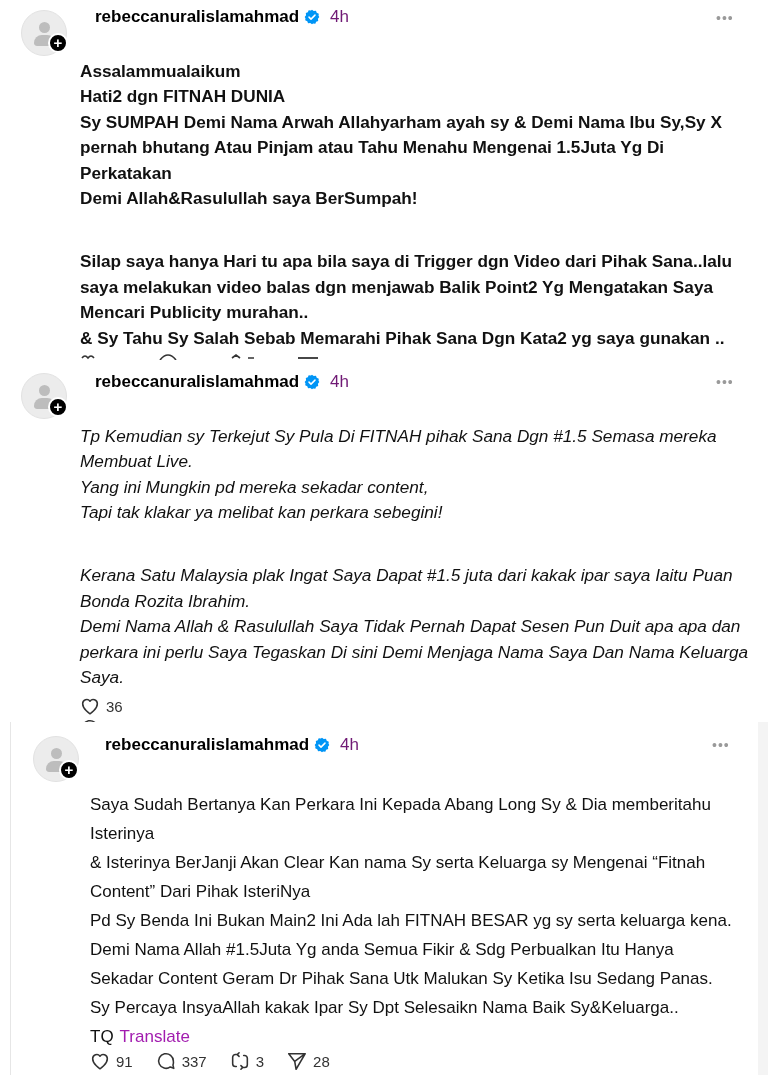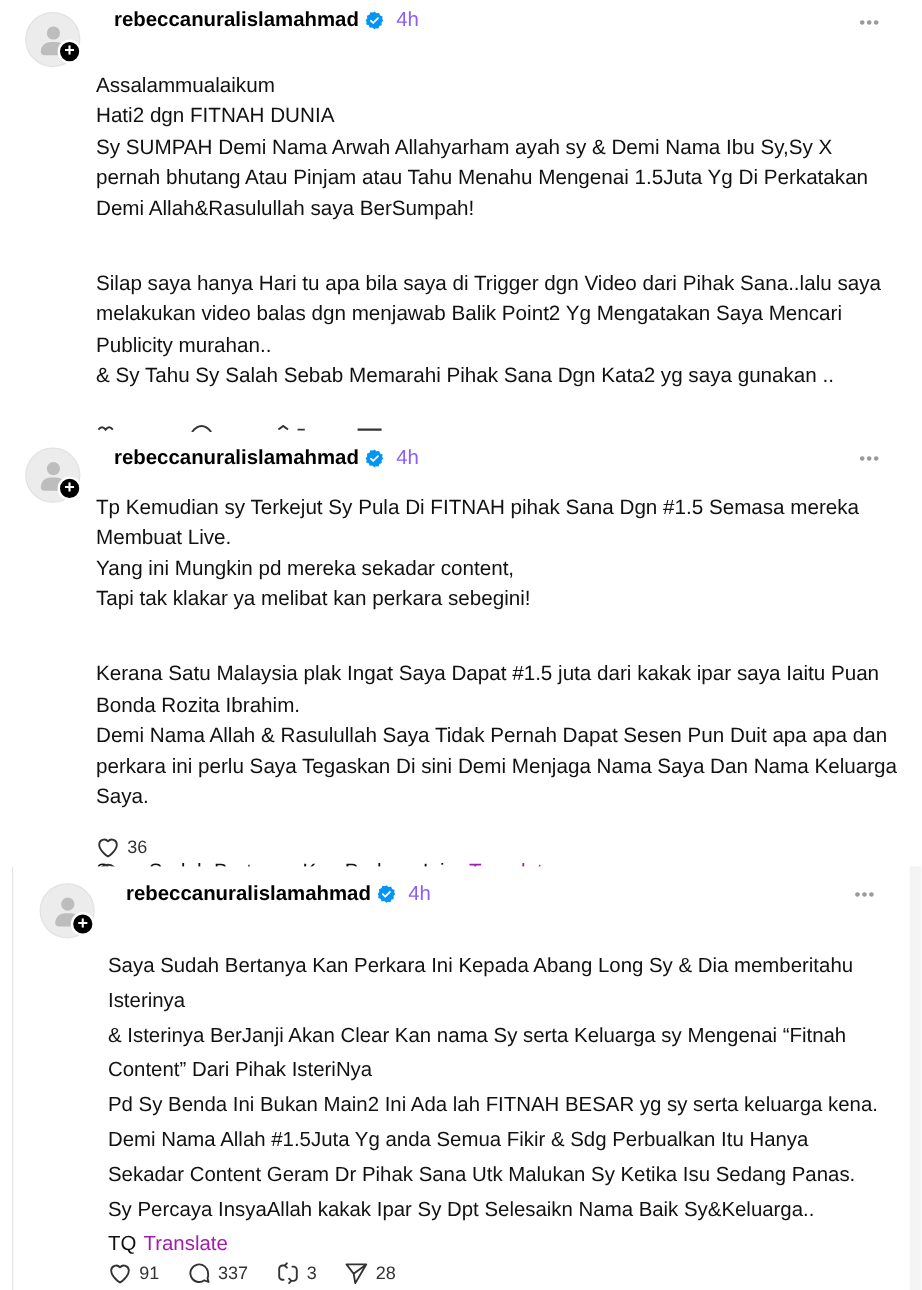--- a/index.html
+++ b/index.html
@@ -20,21 +20,21 @@
     .avatar .body { position: absolute; left: 12px; top: 24px; width: 21px; height: 11px; border-radius: 10px 10px 4px 4px; background: #bdbdbd; }
     .follow-badge {
       position: absolute; width: 20px; height: 20px; border-radius: 50%;
       background: #000000; border: 2px solid #ffffff; color: #fff;
       font-size: 15px; line-height: 15px; text-align: center; font-weight: bold;
     }
 
     .header { position: absolute; display: flex; align-items: center; height: 20px; margin-left: 15px; }
     .username { font-weight: bold; font-size: 17px; color: #000; }
     .verified { width: 16px; height: 16px; margin-left: 5px; }
-    .time { font-size: 17px; color: #8b5cf6; margin-left: 10px; }
+    .time { font-size: 17px; color: #701a75; margin-left: 10px; }
     .more { position: absolute; font-size: 14px; color: #9a9a9a; letter-spacing: 1px; }
 
     .content { position: absolute; font-size: 17.2px; line-height: 25.5px; color: #111; white-space: pre-line; }
     .para { margin-bottom: 12px; }
     .translate { color: #a21caf; margin-left: 6px; }
 
     .actions { position: absolute; display: flex; align-items: center; font-size: 15px; color: #333; }
     .action { display: flex; align-items: center; margin-right: 22px; }
     .action svg { width: 22px; height: 22px; margin-right: 5px; }
     .action .count { color: #333; }
@@ -54,21 +54,21 @@
   <div class="header" style="left:80px; top:7px;">
     <span class="username">rebeccanuralislamahmad</span>
     <svg class="verified" viewBox="0 0 24 24">
       <path d="M12 1l2.6 2.1 3.3-.4 1.2 3.1 3.1 1.2-.4 3.3L23 12l-2.1 2.6.4 3.3-3.1 1.2-1.2 3.1-3.3-.4L12 23l-2.6-2.1-3.3.4-1.2-3.1-3.1-1.2.4-3.3L1 12l2.1-2.6-.4-3.3 3.1-1.2 1.2-3.1 3.3.4z" fill="#0095f6"></path>
       <path d="M7.5 12.2l3 3 6-6" stroke="#fff" stroke-width="2.2" fill="none" stroke-linecap="round" stroke-linejoin="round"></path>
     </svg>
     <span class="time">4h</span>
   </div>
   <div class="more" style="left:716px; top:10px;">•••</div>
 
-  <div class="content" style="left:80px; top:33px; width:670px;">
+  <div class="content" style="left:80px; top:33px; width:670px;font-weight:bold;">
     <div class="para">Assalammualaikum
 Hati2 dgn FITNAH DUNIA
 Sy SUMPAH Demi Nama Arwah Allahyarham ayah sy &amp; Demi Nama Ibu Sy,Sy X pernah bhutang Atau Pinjam atau Tahu Menahu Mengenai 1.5Juta Yg Di Perkatakan
 Demi Allah&amp;Rasulullah saya BerSumpah!</div>
     <div class="para">Silap saya hanya Hari tu apa bila saya di Trigger dgn Video dari Pihak Sana..lalu saya melakukan video balas dgn menjawab Balik Point2 Yg Mengatakan Saya Mencari Publicity murahan..
 &amp; Sy Tahu Sy Salah Sebab Memarahi Pihak Sana Dgn Kata2 yg saya gunakan ..</div>
     
   </div>
 
   <div class="cut-actions">
@@ -91,21 +91,21 @@
   <div class="header" style="left:80px; top:12px;">
     <span class="username">rebeccanuralislamahmad</span>
     <svg class="verified" viewBox="0 0 24 24">
       <path d="M12 1l2.6 2.1 3.3-.4 1.2 3.1 3.1 1.2-.4 3.3L23 12l-2.1 2.6.4 3.3-3.1 1.2-1.2 3.1-3.3-.4L12 23l-2.6-2.1-3.3.4-1.2-3.1-3.1-1.2.4-3.3L1 12l2.1-2.6-.4-3.3 3.1-1.2 1.2-3.1 3.3.4z" fill="#0095f6"></path>
       <path d="M7.5 12.2l3 3 6-6" stroke="#fff" stroke-width="2.2" fill="none" stroke-linecap="round" stroke-linejoin="round"></path>
     </svg>
     <span class="time">4h</span>
   </div>
   <div class="more" style="left:716px; top:14px;">•••</div>
 
-  <div class="content" style="left:80px; top:24px; width:670px;">
+  <div class="content" style="left:80px; top:38px; width:670px;font-style:italic;">
     <div class="para">Tp Kemudian sy Terkejut Sy Pula Di FITNAH pihak Sana Dgn #1.5 Semasa mereka Membuat Live.
 Yang ini Mungkin pd mereka sekadar content,
 Tapi tak klakar ya melibat kan perkara sebegini!</div>
     <div class="para">Kerana Satu Malaysia plak Ingat Saya Dapat #1.5 juta dari kakak ipar saya Iaitu Puan Bonda Rozita Ibrahim.
 Demi Nama Allah &amp; Rasulullah Saya Tidak Pernah Dapat Sesen Pun Duit apa apa dan perkara ini perlu Saya Tegaskan Di sini Demi Menjaga Nama Saya Dan Nama Keluarga Saya.</div>
     <div class="para"><span>Saya Sudah Bertanya Kan Perkara Ini ..</span><span class="translate">Translate</span></div>
   </div>
 
   <div class="actions" style="left:79px; top:335px;flex-direction:column;">
     <div class="action">

